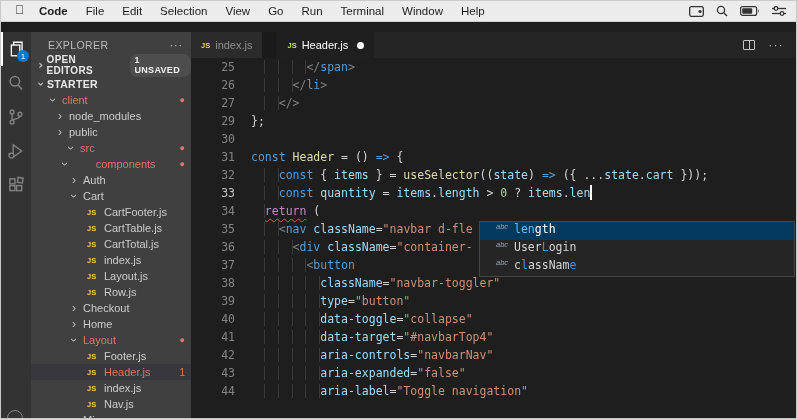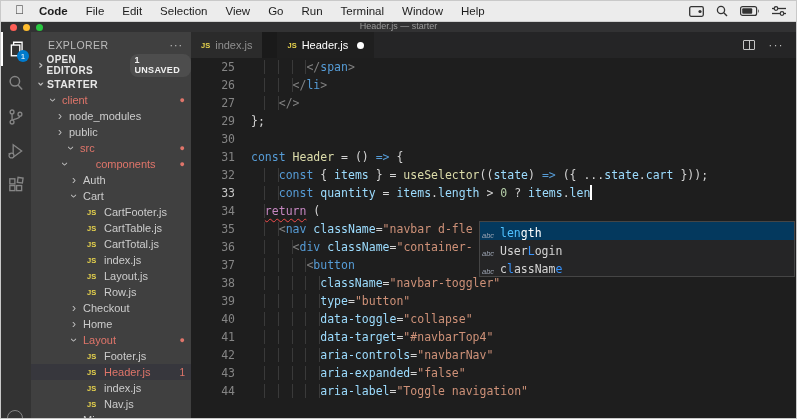--- a/index.html
+++ b/index.html
@@ -76,21 +76,21 @@
   .tk-f { color:#dcdcaa; }
   .tk-s { color:#ce9178; }
   .tk-p { color:#d4d4d4; }
   .tk-g { color:#808080; }
   .tk-n { color:#b5cea8; }
   .tk-q { color:#c586c0; text-decoration:underline wavy #f14c4c 1px; text-underline-offset:3px; }
   .tk-cur { display:inline-block; width:1.5px; height:15px; background:#ffffff; vertical-align:middle; margin-bottom:3px; }
 
   
   .suggest { position:absolute; left:478px; top:220px; width:316px; background:#252526; border:1px solid #454545; font-family:"DejaVu Sans Mono", monospace; font-size:11.5px; z-index:5; }
-  .srow { height:18px; display:flex; align-items:flex-end; color:#d4d4d4; padding-left:2px; white-space:pre; }
+  .srow { height:18px; display:flex; align-items:flex-start; color:#d4d4d4; padding-left:16px; white-space:pre; }
   .srow.sel { background:#04395e; color:#ffffff; }
   .sicon { font-size:7.5px; color:#9da5b4; width:18px; flex:none; font-family:"Liberation Sans", sans-serif; font-style:italic; }
   .smatch { color:#3794ff; }
   .srow.sel .smatch { color:#4fc1ff; }
 </style>
 </head>
 <body>
 
 <div class="frame">
 
@@ -132,28 +132,20 @@
           <svg width="14" height="10" viewBox="0 0 14 10">
             <line x1="0" y1="2.5" x2="14" y2="2.5" stroke="#333" stroke-width="1.3"></line>
             <line x1="0" y1="7.5" x2="14" y2="7.5" stroke="#333" stroke-width="1.3"></line>
             <circle cx="4" cy="2.5" r="1.8" fill="#ececec" stroke="#333" stroke-width="1.2"></circle>
             <circle cx="10" cy="7.5" r="1.8" fill="#ececec" stroke="#333" stroke-width="1.2"></circle>
           </svg>
         </span>
     </div>
   </div>
 
-  <div class="titlebar">
-    <div class="traffic">
-      <span class="tl" style="background:#ff5f57"></span>
-      <span class="tl" style="background:#febc2e"></span>
-      <span class="tl" style="background:#28c840"></span>
-    </div>
-    <div class="wtitle">Header.js — starter</div>
-  </div>
 
   <div class="main">
 
     <div class="activitybar">
       <div class="ab-item active">
         <svg width="18" height="18" viewBox="0 0 16 16">
             <path d="M5 4.5 V2 h7.5 v9.5 h-2.5" fill="none" stroke="#fff" stroke-width="1.2"></path>
             <rect x="3" y="4.5" width="7.5" height="9.5" fill="none" stroke="#fff" stroke-width="1.2"></rect>
           </svg>
         <span class="ab-badge">1</span>

